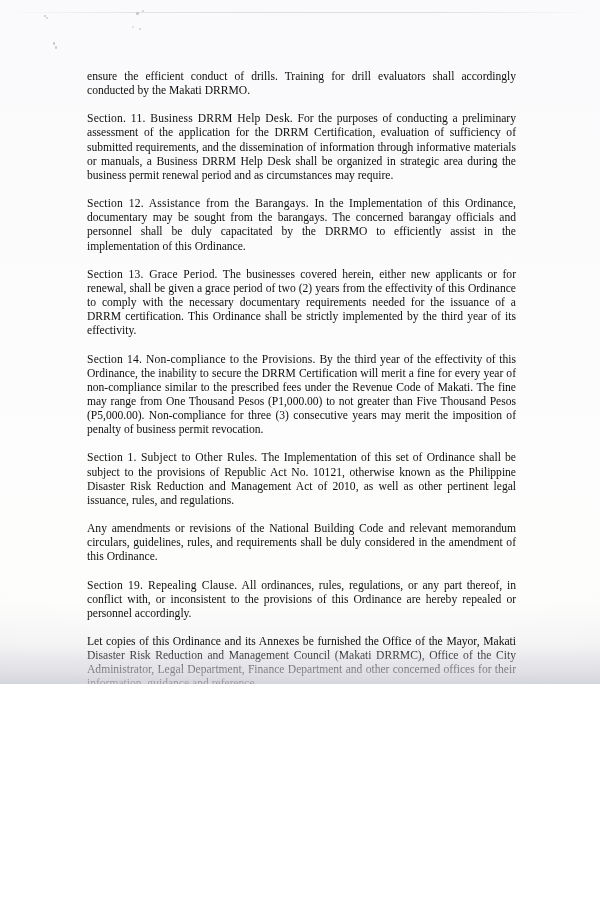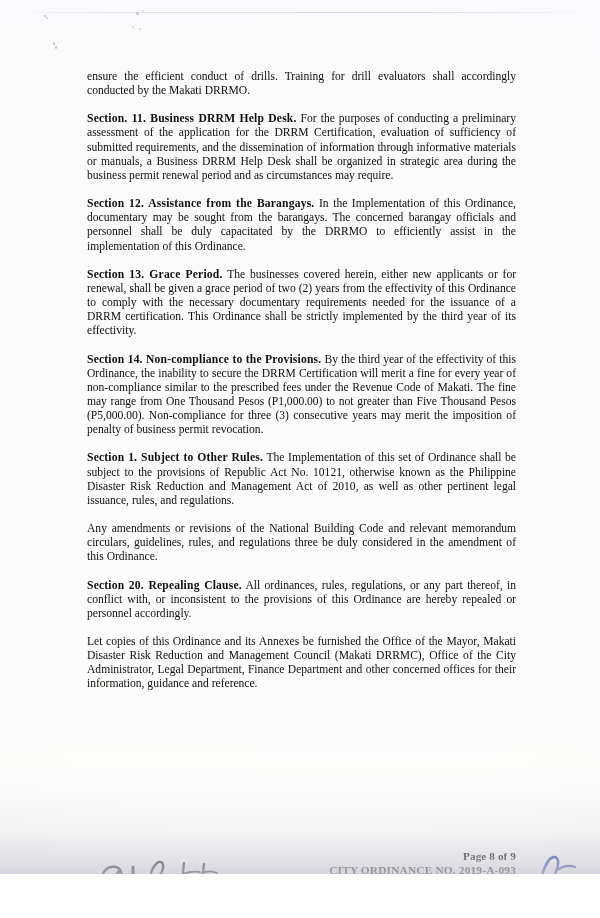--- a/index.html
+++ b/index.html
@@ -4,21 +4,21 @@
 <style>
   html, body {
     margin: 0;
     padding: 0;
     background: #ffffff;
   }
 
   #page {
     position: relative;
     width: 600px;
-    height: 874px;
+    height: 684px;
     overflow: hidden;
     background: #22c55e;
     font-family: "Liberation Serif", "DejaVu Serif", serif;
     color: #100f0d;
   }
 
   
   #paper-tint {
     position: absolute;
     inset: 0;
@@ -52,21 +52,21 @@
     text-align: justify;
     text-justify: inter-word;
     font-size: 11.6px;
     line-height: 14.15px;
     letter-spacing: -0.02px;
     word-spacing: 0.1px;
   }
   p.para:last-child { margin-bottom: 8px; }
 
   .shead {
-    font-weight: bold;
+    font-weight: normal;
     letter-spacing: .18px;
   }
 
   
   #footer {
     position: absolute;
     right: 84px;
     top: 850px;
     text-align: right;
     font-family: "Liberation Serif", "DejaVu Serif", serif;
@@ -154,24 +154,24 @@
 
     <p class="para"><span class="shead">Section 12. Assistance from the Barangays.</span><span> In the Implementation of this Ordinance, documentary may be sought from the barangays. The concerned barangay officials and personnel shall be duly capacitated by the DRRMO to efficiently assist in the implementation of this Ordinance.</span></p>
 
     <p class="para"><span class="shead">Section 13. Grace Period.</span><span> The businesses covered herein, either new applicants or for renewal, shall be given a grace period of two (2) years from the effectivity of this Ordinance to comply with the necessary documentary requirements needed for the issuance of a DRRM certification. This Ordinance shall be strictly implemented by the third year of its effectivity.</span></p>
 
     <p class="para"><span class="shead">Section 14. Non-compliance to the Provisions.</span><span> By the third year of the effectivity of this Ordinance, the inability to secure the DRRM Certification will merit a fine for every year of non-compliance similar to the prescribed fees under the Revenue Code of Makati. The fine may range from One Thousand Pesos (P1,000.00) to not greater than Five Thousand Pesos (P5,000.00). Non-compliance for three (3) consecutive years may merit the imposition of penalty of business permit revocation.</span></p>
 
 
     <p class="para"><span class="shead">Section 1. Subject to Other Rules.</span><span> The Implementation of this set of Ordinance shall be subject to the provisions of Republic Act No. 10121, otherwise known as the Philippine Disaster Risk Reduction and Management Act of 2010, as well as other pertinent legal issuance, rules, and regulations.</span></p>
 
-    <p class="para"><span class="shead"></span><span>Any amendments or revisions of the National Building Code and relevant memorandum circulars, guidelines, rules, and regulations three be duly considered in the amendment of this Ordinance.</span></p>
-
-
-    <p class="para"><span class="shead">Section 20. Repealing Clause.</span><span> All ordinances, rules, regulations, or any part thereof, in conflict with, or inconsistent to the provisions of this Ordinance are hereby repealed or personnel accordingly.</span></p>
+    <p class="para"><span class="shead"></span><span>Any amendments or revisions of the National Building Code and relevant memorandum circulars, guidelines, rules, and requirements shall be duly considered in the amendment of this Ordinance.</span></p>
+
+
+    <p class="para"><span class="shead">Section 19. Repealing Clause.</span><span> All ordinances, rules, regulations, or any part thereof, in conflict with, or inconsistent to the provisions of this Ordinance are hereby repealed or personnel accordingly.</span></p>
 
 
     <p class="para"><span class="shead"></span><span>Let copies of this Ordinance and its Annexes be furnished the Office of the Mayor, Makati Disaster Risk Reduction and Management Council (Makati DRRMC), Office of the City Administrator, Legal Department, Finance Department and other concerned offices for their information, guidance and reference.</span></p>
 
   </div>
 
   <div id="footer">
     <div id="page-label">Page 8 of 9</div>
     <div id="ordinance-no">CITY ORDINANCE NO. 2019-A-093</div>
   </div>

